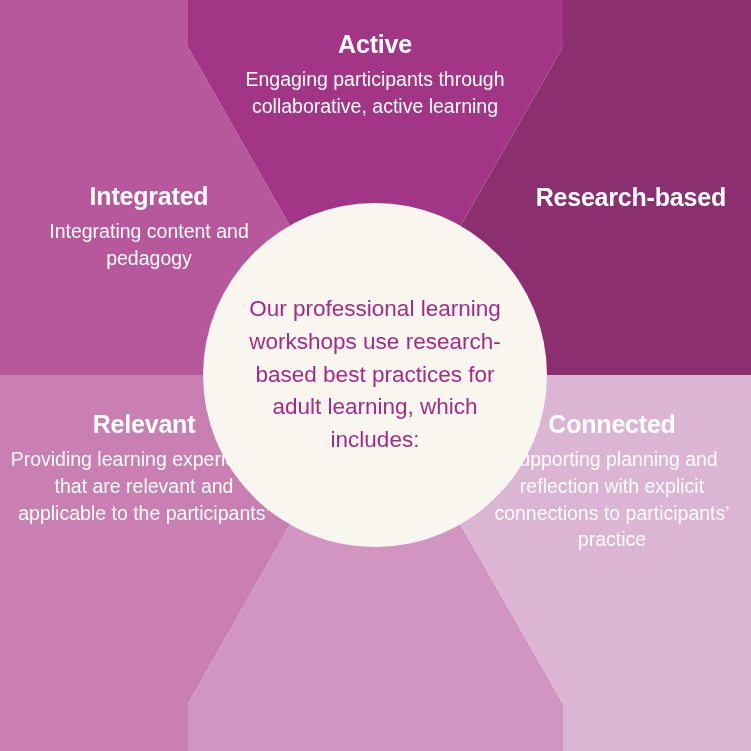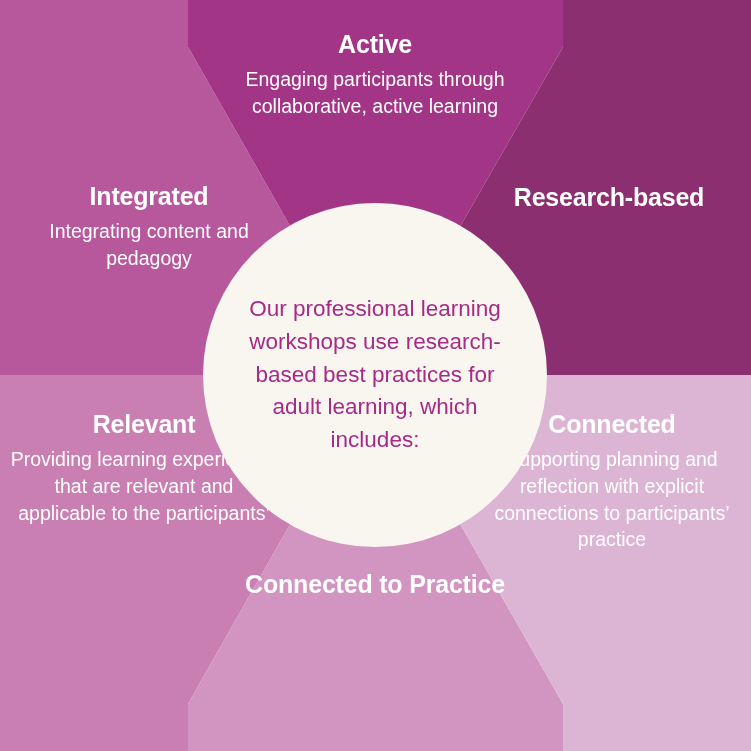--- a/index.html
+++ b/index.html
@@ -43,21 +43,21 @@
   .wedge-desc {
     font-size: 19.5px;
     font-weight: 400;
     margin: 0;
     line-height: 1.38;
   }
 
   
   #label-active      { left: 205px; top: 30px;  width: 340px; }
   #label-integrated  { left: 18px;  top: 182px; width: 262px; }
-  #label-research    { left: 478px; top: 183px; width: 262px; }
+  #label-research    { left: 464px; top: 183px; width: 262px; text-align: right; }
   #label-relevant    { left: 8px;   top: 410px; width: 272px; }
   #label-reflective  { left: 476px; top: 410px; width: 272px; }
   #label-connected   { left: 205px; top: 570px; width: 340px; }
 
   
   #center-circle {
     position: absolute;
     left: 203px;
     top: 203px;
     width: 344px;
@@ -115,20 +115,19 @@
     <div class="wedge-title">Relevant</div>
     <div class="wedge-desc">Providing learning experiences that are relevant and applicable to the participants’</div>
   </div>
 
   <div class="wedge-label" id="label-reflective">
     <div class="wedge-title">Connected</div>
     <div class="wedge-desc">Supporting planning and reflection with explicit connections to participants’ practice</div>
   </div>
 
   <div class="wedge-label" id="label-connected">
-    <div class="wedge-title">Connected to Practice</div>
   </div>
 
   <div id="center-circle" style="background: rgb(249, 246, 240);">
     <div id="center-text" style="color: rgb(166, 42, 134);">Our professional learning workshops use research-based best practices for adult learning, which includes:</div>
   </div>
 
 </div>
 
 </body></html>

